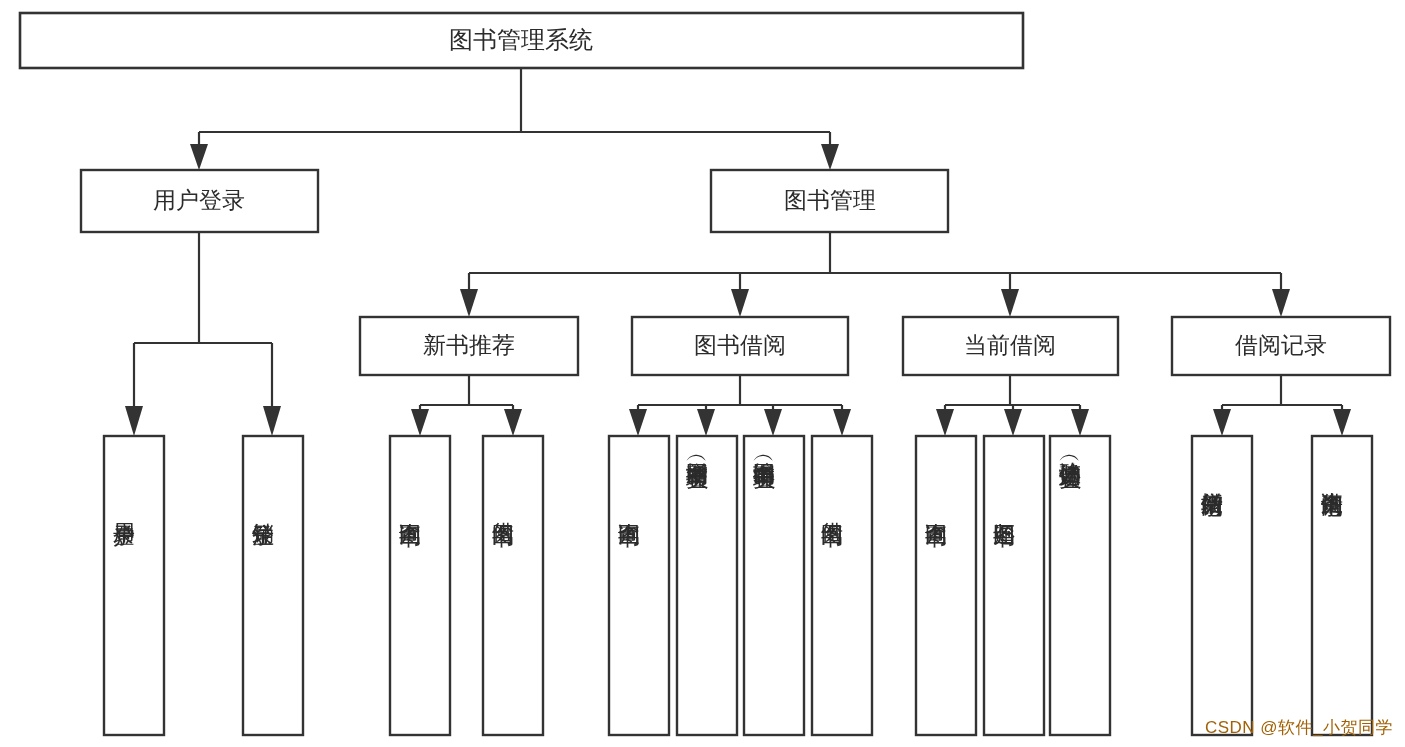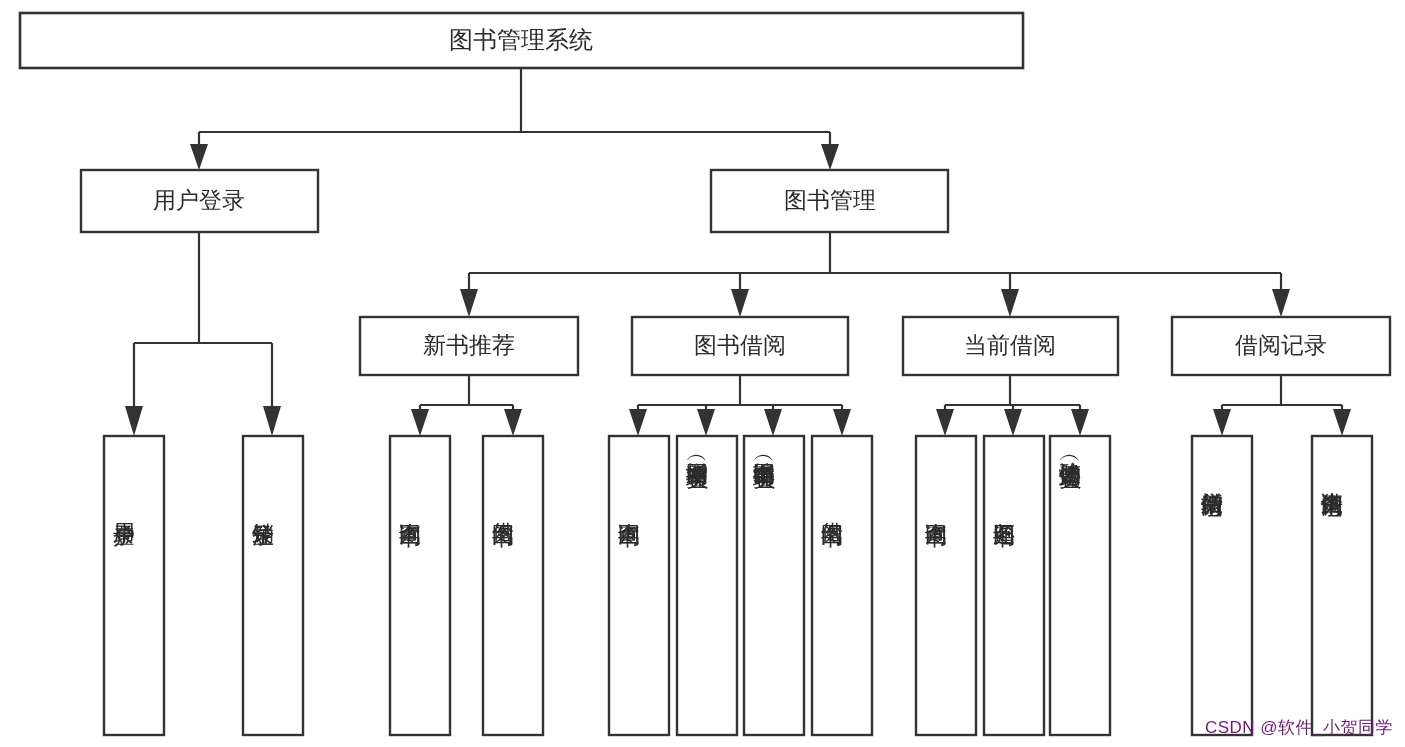--- a/index.html
+++ b/index.html
@@ -67,21 +67,21 @@
     white-space: nowrap;
     text-align: start;
     pointer-events: none;
   }
   .watermark {
     position: absolute;
     right: 12px;
     bottom: 8px;
     font-family: "Liberation Sans", "DejaVu Sans", sans-serif;
     font-size: 17px;
-    color: #701a75;
+    color: #a16207;
     letter-spacing: 0.5px;
     white-space: nowrap;
   }
 </style>
 </head>
 <body>
 
 <div id="diagram-root">
 
   <svg class="flow" viewBox="0 0 1405 747" xmlns="http://www.w3.org/2000/svg">

